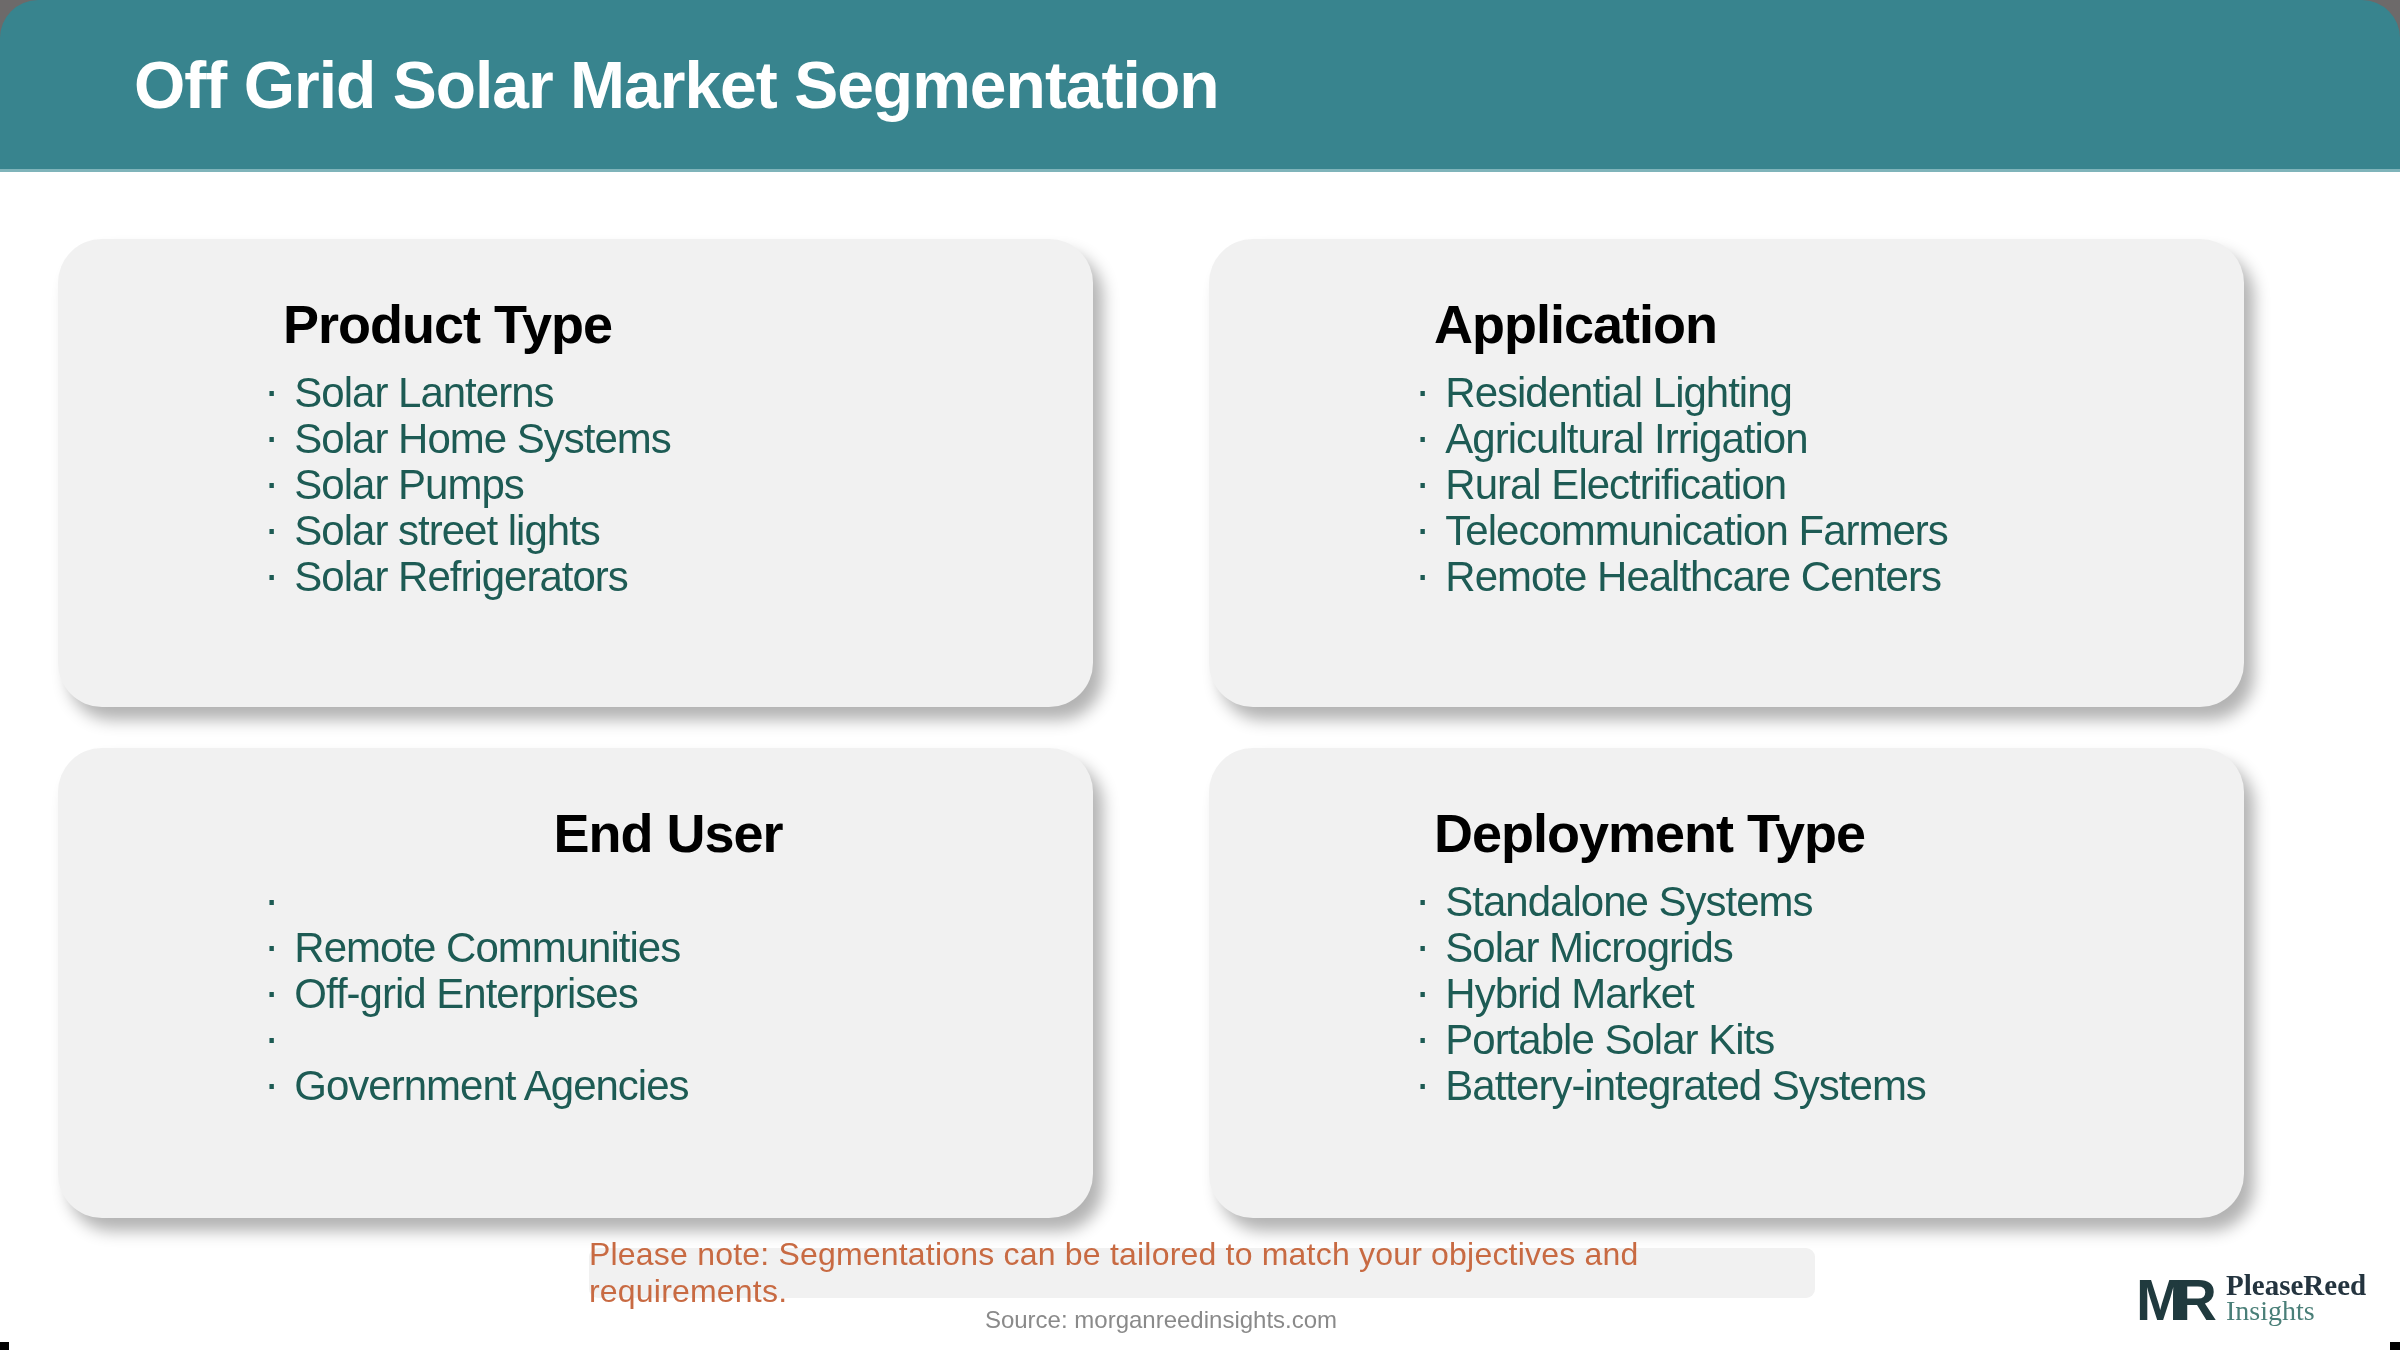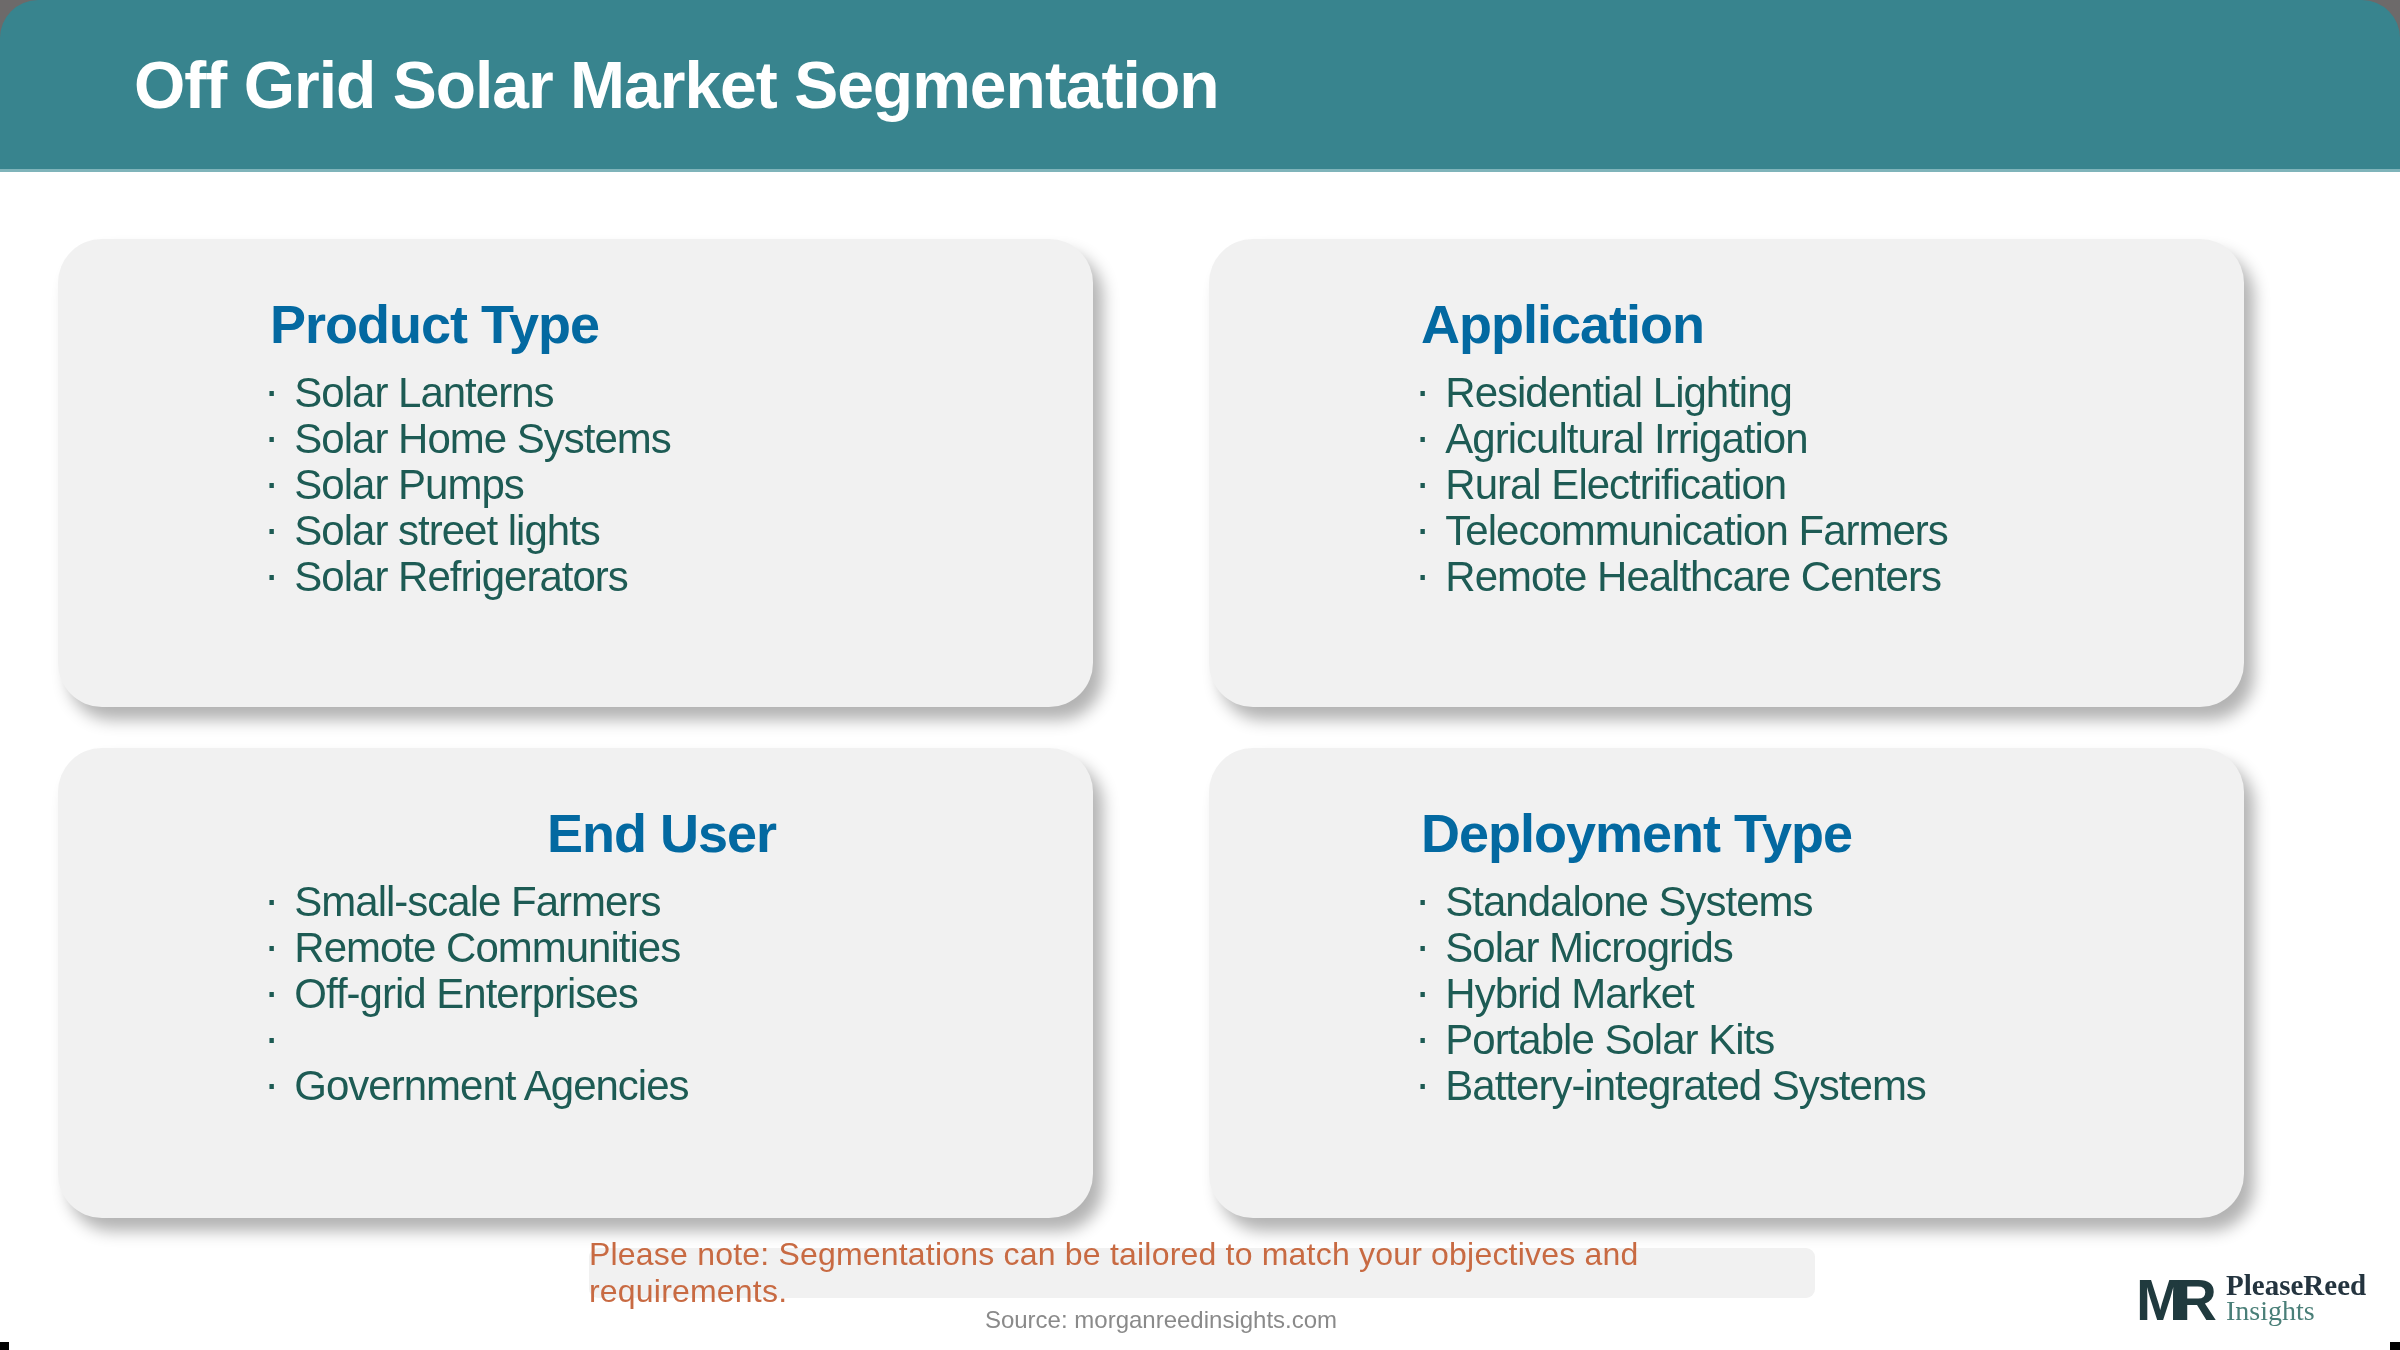--- a/index.html
+++ b/index.html
@@ -23,21 +23,21 @@
   .card{
     position:absolute;width:1035px;height:468px;background:#F1F1F1;
     border-radius:44px;box-shadow:10px 13px 16px rgba(0,0,0,0.30);
     padding:56px 40px 0 212px;box-sizing:border-box;
   }
   .card.c1{left:58px;top:239px;}
   .card.c2{left:1209px;top:239px;}
   .card.c3{left:58px;top:748px;height:470px;text-align:center;}
   .card.c4{left:1209px;top:748px;height:470px;}
   .card h2{
-    margin:0 0 16px 0;font-size:54px;font-weight:bold;color:#0369a1;
+    margin:0 0 16px 13px;font-size:54px;font-weight:bold;color:#000000;
     letter-spacing:-1px;line-height:1.1;
   }
   .card ul{margin:0;padding:0;list-style:none;}
   .card li{
     display:flex;align-items:center;height:46px;
     font-size:42px;color:#1D5B54;letter-spacing:-1px;white-space:nowrap;
   }
   .dot{
     flex:none;margin:-6px 16px 0 -6px;font-size:46px;color:#1D5B54;line-height:46px;
   }
@@ -124,21 +124,20 @@
           <span>Remote Healthcare Centers</span>
         </li>
     </ul>
   </section>
 
   <section class="card c3">
     <h2>End User</h2>
     <ul>
       <li>
           <span class="dot">·</span>
-          <span>Small-scale Farmers</span>
         </li>
       <li>
           <span class="dot">·</span>
           <span>Remote Communities</span>
         </li>
       <li>
           <span class="dot">·</span>
           <span>Off-grid Enterprises</span>
         </li>
       <li>

